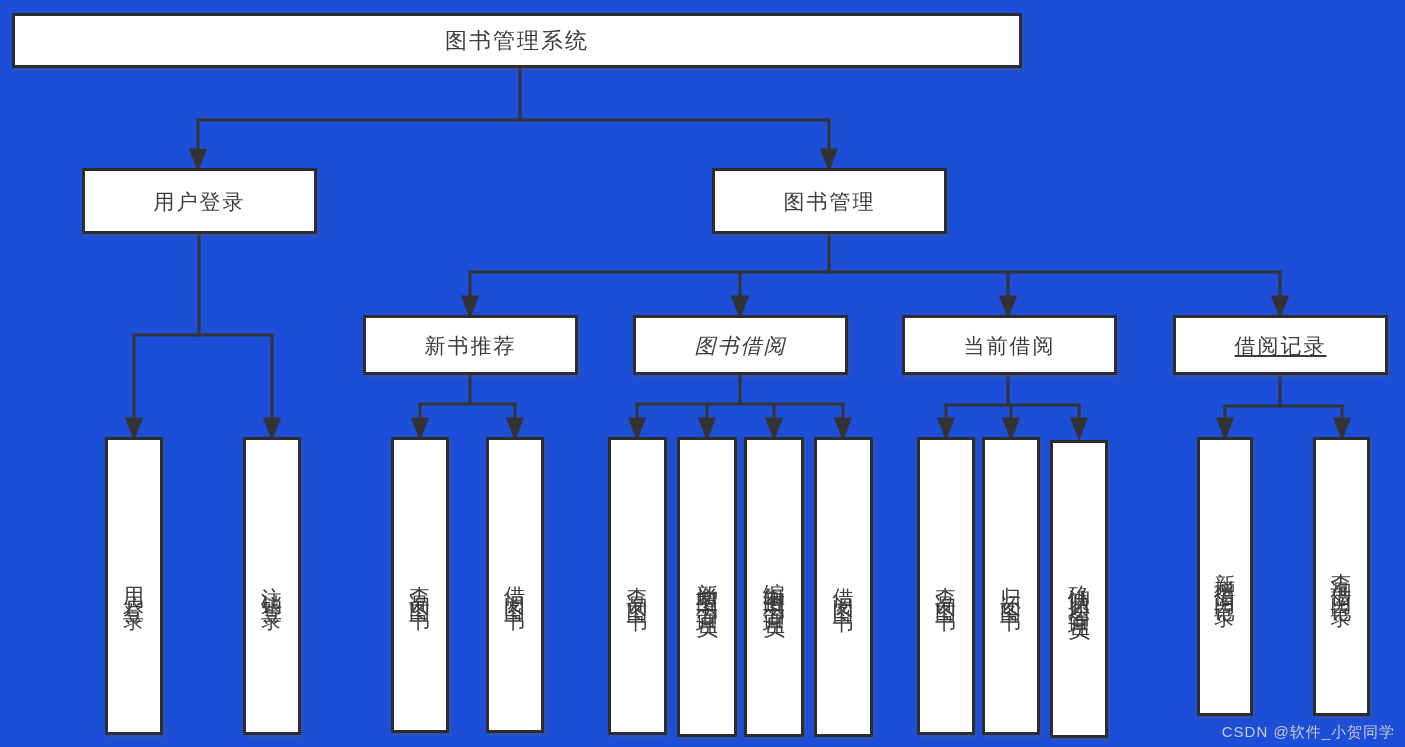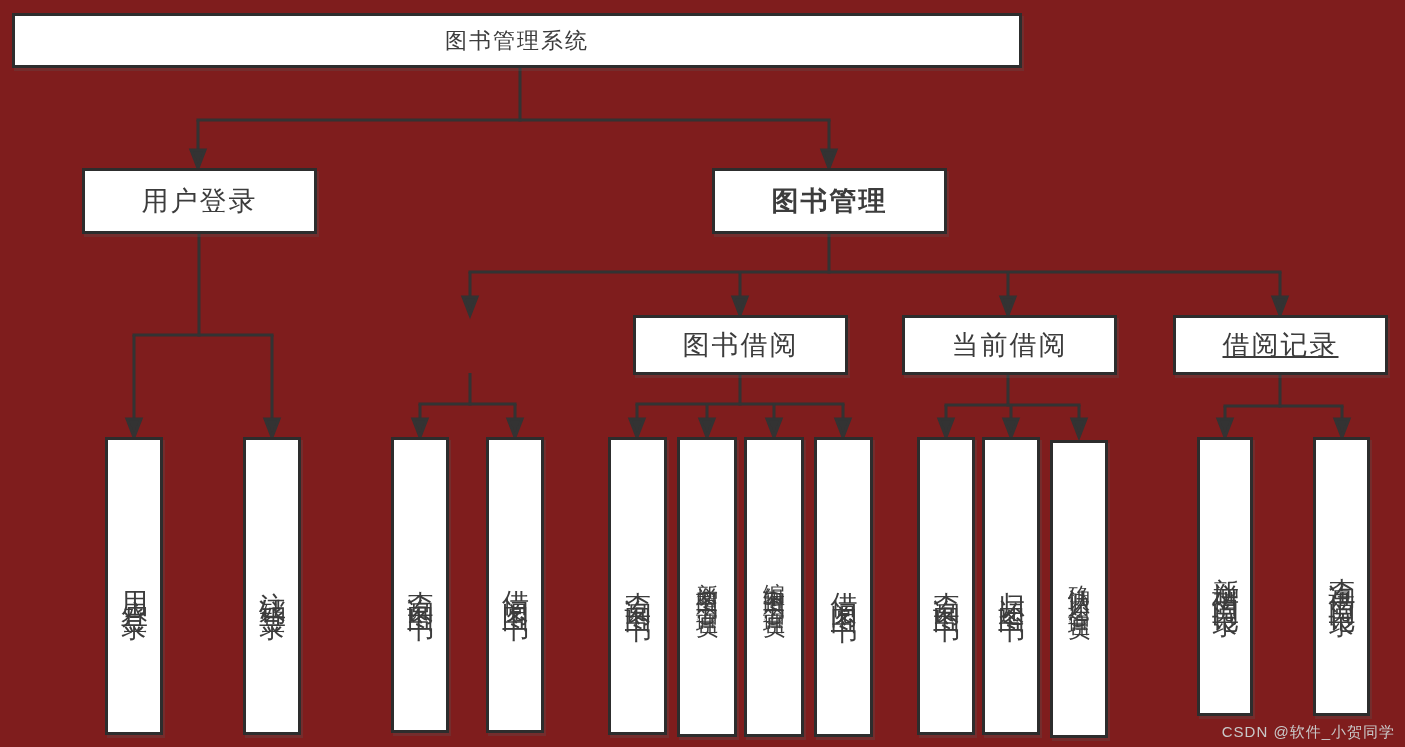--- a/index.html
+++ b/index.html
@@ -1,32 +1,32 @@
 <!DOCTYPE html>
 <html><head>
 <meta charset="utf-8">
 <style>
   html,body{margin:0;padding:0;background:#ffffff;}
   #canvas{
     position:relative;
     width:1405px;height:747px;
-    background:#7f1d1d;
+    background:#1d4ed8;
     font-family:"Liberation Sans","DejaVu Sans",sans-serif;
     overflow:hidden;
   }
   #wires{position:absolute;left:0;top:0;width:1405px;height:747px;}
   .node{
     position:absolute;
     box-sizing:border-box;
     background:#ffffff;
     border:3px solid #2d2d2d;
     box-shadow:2px 3px 0 rgba(90,90,90,0.28);
     color:#3c3c3c;
     display:flex;align-items:center;justify-content:center;
-    font-size:27px;
+    font-size:21px;
     letter-spacing:2px;
     text-align:center;
     line-height:1;
   }
   .node.title{font-size:22px;}
   .vnode{
     writing-mode:vertical-rl;
     text-orientation:mixed;
     letter-spacing:8px;
     padding:0;
@@ -113,25 +113,28 @@
     </g>
   </svg>
 
   <div class="node title" style="left:12px;top:13px;width:1010px;height:55px;">
     <span class="lbl">图书管理系统</span>
   </div>
 
   <div class="node" style="left:82px;top:168px;width:235px;height:66px;">
     <span class="lbl">用户登录</span>
   </div>
-  <div class="node" style="left:712px;top:168px;width:235px;height:66px;font-weight:bold;">
+  <div class="node" style="left:712px;top:168px;width:235px;height:66px;">
     <span class="lbl">图书管理</span>
   </div>
 
-  <div class="node" style="left:633px;top:315px;width:215px;height:60px;">
+  <div class="node" style="left:363px;top:315px;width:215px;height:60px;">
+    <span class="lbl">新书推荐</span>
+  </div>
+  <div class="node" style="left:633px;top:315px;width:215px;height:60px;font-style:italic;">
     <span class="lbl">图书借阅</span>
   </div>
   <div class="node" style="left:902px;top:315px;width:215px;height:60px;">
     <span class="lbl">当前借阅</span>
   </div>
   <div class="node" style="left:1173px;top:315px;width:215px;height:60px;text-decoration:underline;">
     <span class="lbl">借阅记录</span>
   </div>
 
   <div class="node vnode" style="left:105px;top:437px;width:58px;height:298px;">

